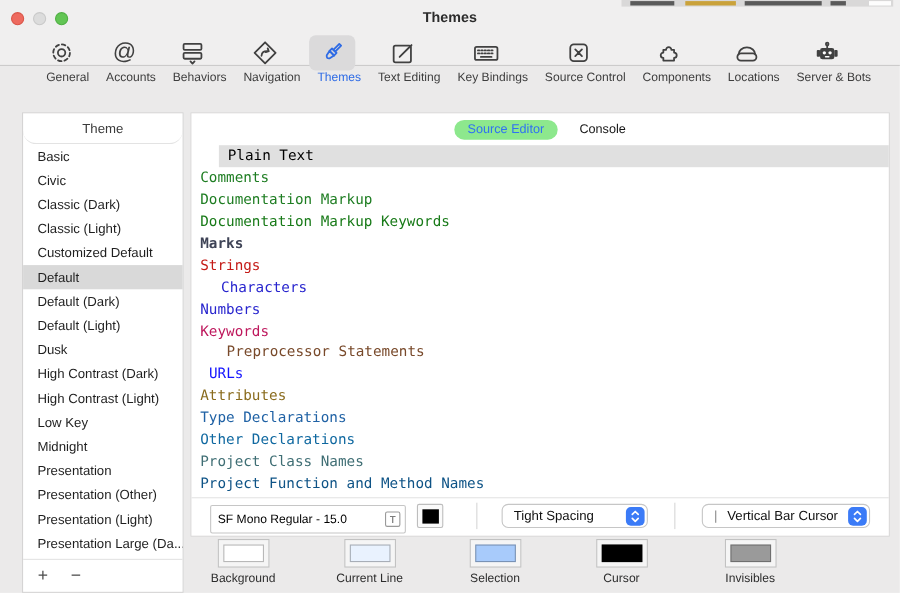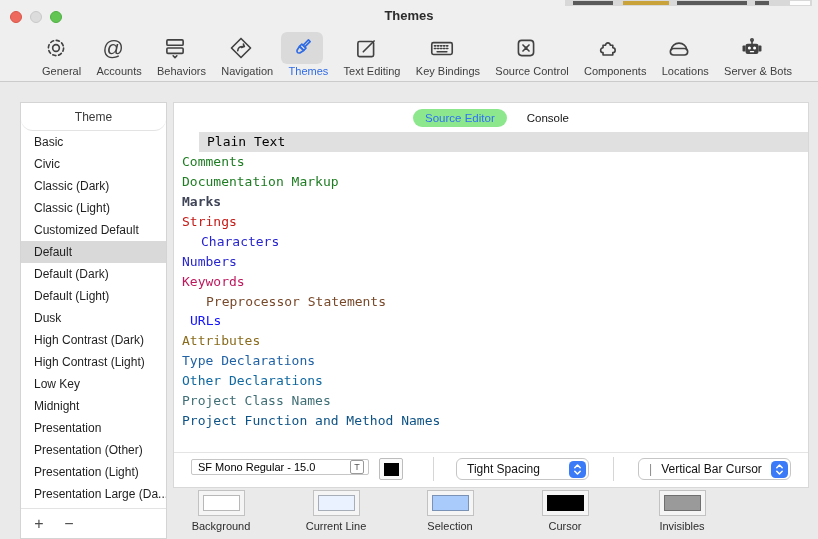--- a/index.html
+++ b/index.html
@@ -7,21 +7,21 @@
   body {
     font-family:"Liberation Sans", sans-serif;
     background:#ebeaea;
     position:relative;
     overflow:hidden;
     -webkit-font-smoothing:antialiased;
   }
 
   
   .chrome {
-    position:absolute; left:0; top:0; width:818px; height:82px;
+    position:absolute; left:0; top:0; width:818px; height:60px;
     background:#f0efef; border-bottom:1px solid #cccbcb;
   }
   .titlebar { position:absolute; left:0; top:0; width:100%; height:30px; }
   .title {
     position:absolute; left:0; right:0; top:8px; text-align:center;
     font-size:13px; font-weight:bold; color:#2b2b2b;
   }
   .lights { position:absolute; left:10px; top:11px; display:flex; gap:8px; }
   .light { width:12px; height:12px; border-radius:50%; }
   .light.red   { background:#ee6a5f; border:0.5px solid #d95548; }
@@ -101,21 +101,21 @@
     height:19.9px; display:flex; align-items:center; padding-left:8px;
     font-family:"DejaVu Sans Mono", monospace; font-size:13px; white-space:nowrap;
   }
   .st-row.selected { background:#e0e0e0; }
   .st-row.bold { font-weight:bold; }
 
   .ctrl-sep { position:absolute; left:0; right:0; top:349px; border-top:1px solid #e4e4e4; }
 
   .controls { position:absolute; left:0; top:350px; right:0; height:35px; }
   .font-field {
-    position:absolute; left:17px; top:6px; width:178px; height:16px;
+    position:absolute; left:17px; top:6px; width:178px; height:26px;
     background:#fff; border:1px solid #c6c6c6; border-radius:2px;
     display:flex; align-items:center; padding:0 4px 0 6px;
     font-size:11px; color:#000;
   }
   .font-field .ff-text { flex:1; white-space:nowrap; overflow:hidden; }
   .t-btn {
     width:14px; height:14px; border:1px solid #9a9a9a; border-radius:2px;
     font-size:9px; color:#555; display:flex; align-items:center; justify-content:center;
   }
   .colorwell {
@@ -345,20 +345,21 @@
 
   <div class="tabstrip">
     <span class="tab-pill">Source Editor</span>
     <span class="tab-plain">Console</span>
   </div>
 
   <div class="stylelist">
     <div class="st-row selected" style="color: rgb(0, 0, 0); margin-left: 25px;">Plain Text</div>
     <div class="st-row" style="color: rgb(30, 125, 34);">Comments</div>
     <div class="st-row" style="color: rgb(30, 125, 34);">Documentation Markup</div>
+    <div class="st-row" style="color: rgb(24, 122, 24);">Documentation Markup Keywords</div>
     <div class="st-row bold" style="color: rgb(62, 67, 86);">Marks</div>
     <div class="st-row" style="color: rgb(196, 26, 22);">Strings</div>
     <div class="st-row" style="color: rgb(40, 37, 206); padding-left: 27px;">Characters</div>
     <div class="st-row" style="color: rgb(40, 37, 206);">Numbers</div>
     <div class="st-row" style="color: #be185d;">Keywords</div>
     <div class="st-row" style="color: rgb(120, 73, 42); padding-left: 32px;">Preprocessor Statements</div>
     <div class="st-row" style="color: rgb(20, 20, 255); padding-left: 16px;">URLs</div>
     <div class="st-row" style="color: rgb(138, 108, 30);">Attributes</div>
     <div class="st-row" style="color: rgb(32, 98, 165);">Type Declarations</div>
     <div class="st-row" style="color: rgb(15, 104, 160);">Other Declarations</div>

